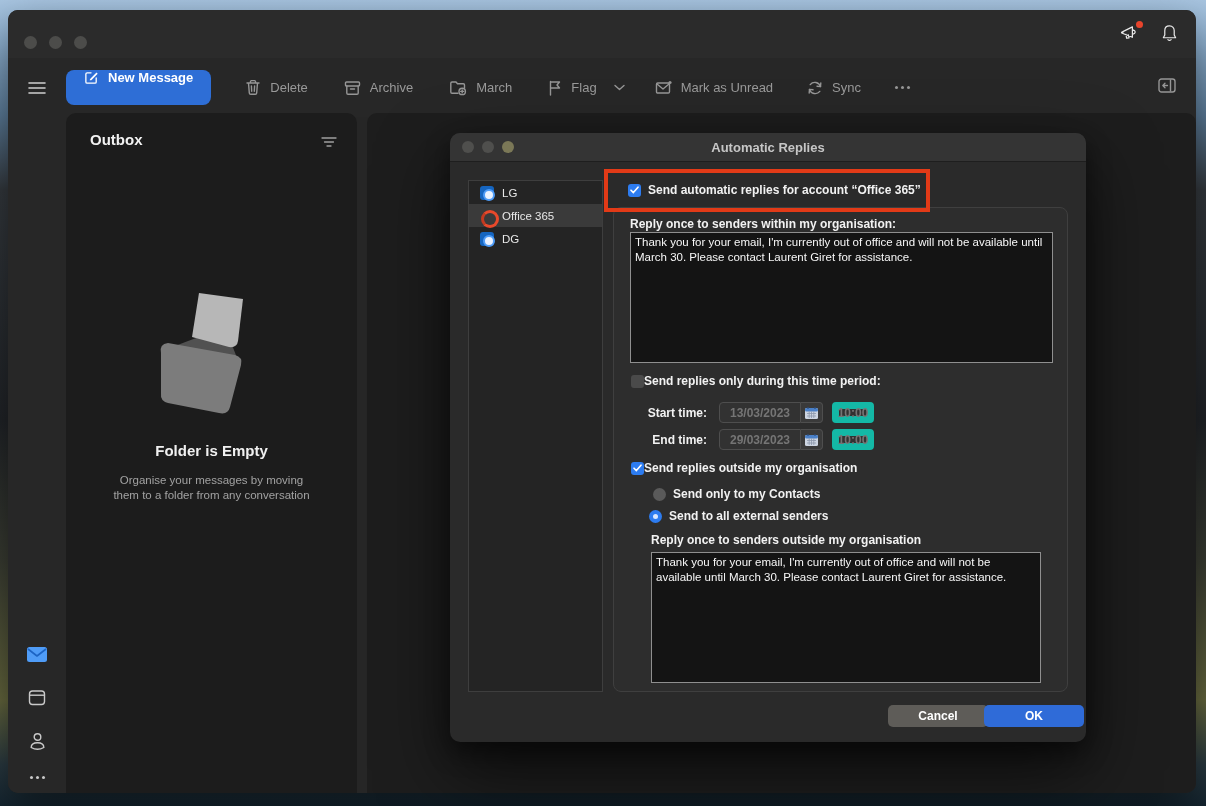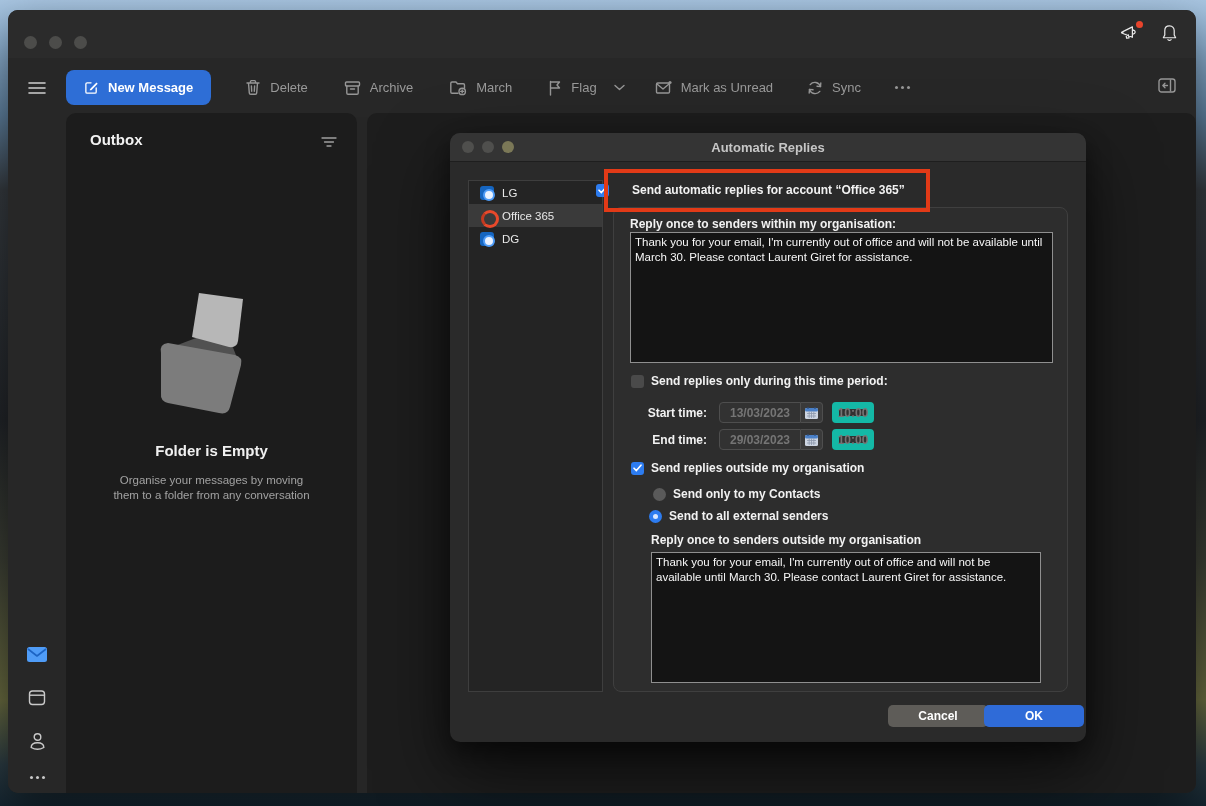--- a/index.html
+++ b/index.html
@@ -23,21 +23,21 @@
     background:#57575a; border-radius:10px; display:flex; align-items:center; justify-content:center;
     color:#e3e3e3; font-size:13px; gap:6px;
   }
   .tb-right { position:absolute; right:18px; top:14px; display:flex; gap:20px; align-items:center; }
   .badge-dot { position:absolute; right:-2px; top:-3px; width:7px; height:7px; border-radius:50%; background:#e8442c; }
   
   .toolbar { position:absolute; left:0; top:48px; width:100%; height:59px; background:#272727; display:flex; align-items:center; }
   .hamburger { width:58px; display:flex; justify-content:center; cursor:pointer; }
   .newmsg {
     height:35px; padding:0 18px; background:#2e6ed6; border:none; border-radius:8px;
-    color:#fff; font-size:13px; font-weight:700; display:flex; align-items:center; gap:9px;
+    color:#fff; font-size:13px; font-weight:700; display:flex; gap:9px;
     font-family:"Liberation Sans",sans-serif; cursor:pointer;
   }
   .titem { display:flex; align-items:center; gap:9px; color:#999; font-size:13px; cursor:pointer; }
   .titem svg { flex:0 0 auto; }
   .toolbar-spacer { flex:1; }
   .ticon { stroke:#969696; fill:none; stroke-width:1.4; stroke-linecap:round; stroke-linejoin:round; }
   .dots3 { display:flex; gap:3px; }
   .dots3 i { width:3px; height:3px; border-radius:50%; background:#969696; }
   
   .rail { position:absolute; left:0; top:107px; width:58px; bottom:0; background:#272727; }
@@ -73,38 +73,38 @@
   .acct-list {
     position:absolute; left:18px; top:47px; width:135px; height:512px;
     background:#242424; border:1px solid #3e3e3e;
   }
   .acct-row { height:23px; display:flex; align-items:center; gap:8px; padding-left:11px; color:#e8e8e8; font-size:11.5px; cursor:pointer; }
   .acct-row.sel { background:#3a3a3a; }
   .acct-ic { width:14px; height:14px; border-radius:3px; background:#1565c0; position:relative; flex:0 0 auto; }
   .acct-ic::after { content:""; position:absolute; left:3px; top:3px; width:8px; height:8px; border-radius:50%; background:#eaf2ff; border:2px solid #4f9cf7; }
   .acct-ic.office { background:transparent; }
   .acct-ic.office::after { content:""; position:absolute; left:1px; top:1px; width:12px; height:12px; border-radius:50%; background:transparent; border:3.5px solid #e8492b; border-left-color:#c33a20; }
-  .enable-row { position:absolute; left:146px; top:50px; display:flex; align-items:center; gap:23px; }
+  .enable-row { position:absolute; left:178px; top:50px; display:flex; align-items:center; gap:7px; }
   .redbox { position:absolute; left:154px; top:36px; width:326px; height:43px; border:4px solid #e23a17; z-index:5; pointer-events:none; }
   .cbox { width:13px; height:13px; border-radius:3px; background:#2d7cf0; display:flex; align-items:center; justify-content:center; cursor:pointer; flex:0 0 auto; }
   .cbox.off { background:#4a4a4a; }
   .lbl { color:#f2f2f2; font-size:12px; font-weight:700; }
   .settings {
     position:absolute; left:163px; top:74px; width:455px; height:485px;
     background:#2d2d2d; border:1px solid #3f3f3f; border-radius:8px;
   }
   .s-lbl1 { position:absolute; left:16px; top:9px; }
   .ta {
     position:absolute; background:#141414; border:1px solid #8f8f8f; color:#f7f7f7;
     font-size:11.5px; line-height:1.28; padding:2px 4px; resize:none;
     font-family:"Liberation Sans",sans-serif; outline:none;
   }
   .ta1 { left:16px; top:24px; width:423px; height:131px; }
   .ta2 { left:37px; top:344px; width:390px; height:131px; }
-  .row-cb { position:absolute; display:flex; align-items:center; gap:7px; }
+  .row-cb { position:absolute; display:flex; align-items:center; }
   .timerow { position:absolute; display:flex; align-items:center; height:21px; }
   .t-lbl { width:99px; text-align:right; padding-right:6px; }
   .datefield {
     width:82px; height:21px; background:#323232; border:1px solid #4e4e4e; border-radius:4px 0 0 4px;
     color:#757575; font-size:12px; font-weight:700; display:flex; align-items:center; justify-content:center;
   }
   .calbtn {
     width:22px; height:21px; background:#3a3a3a; border:1px solid #4e4e4e; border-left:none;
     border-radius:0 4px 4px 0; display:flex; align-items:center; justify-content:center; cursor:pointer;
   }

